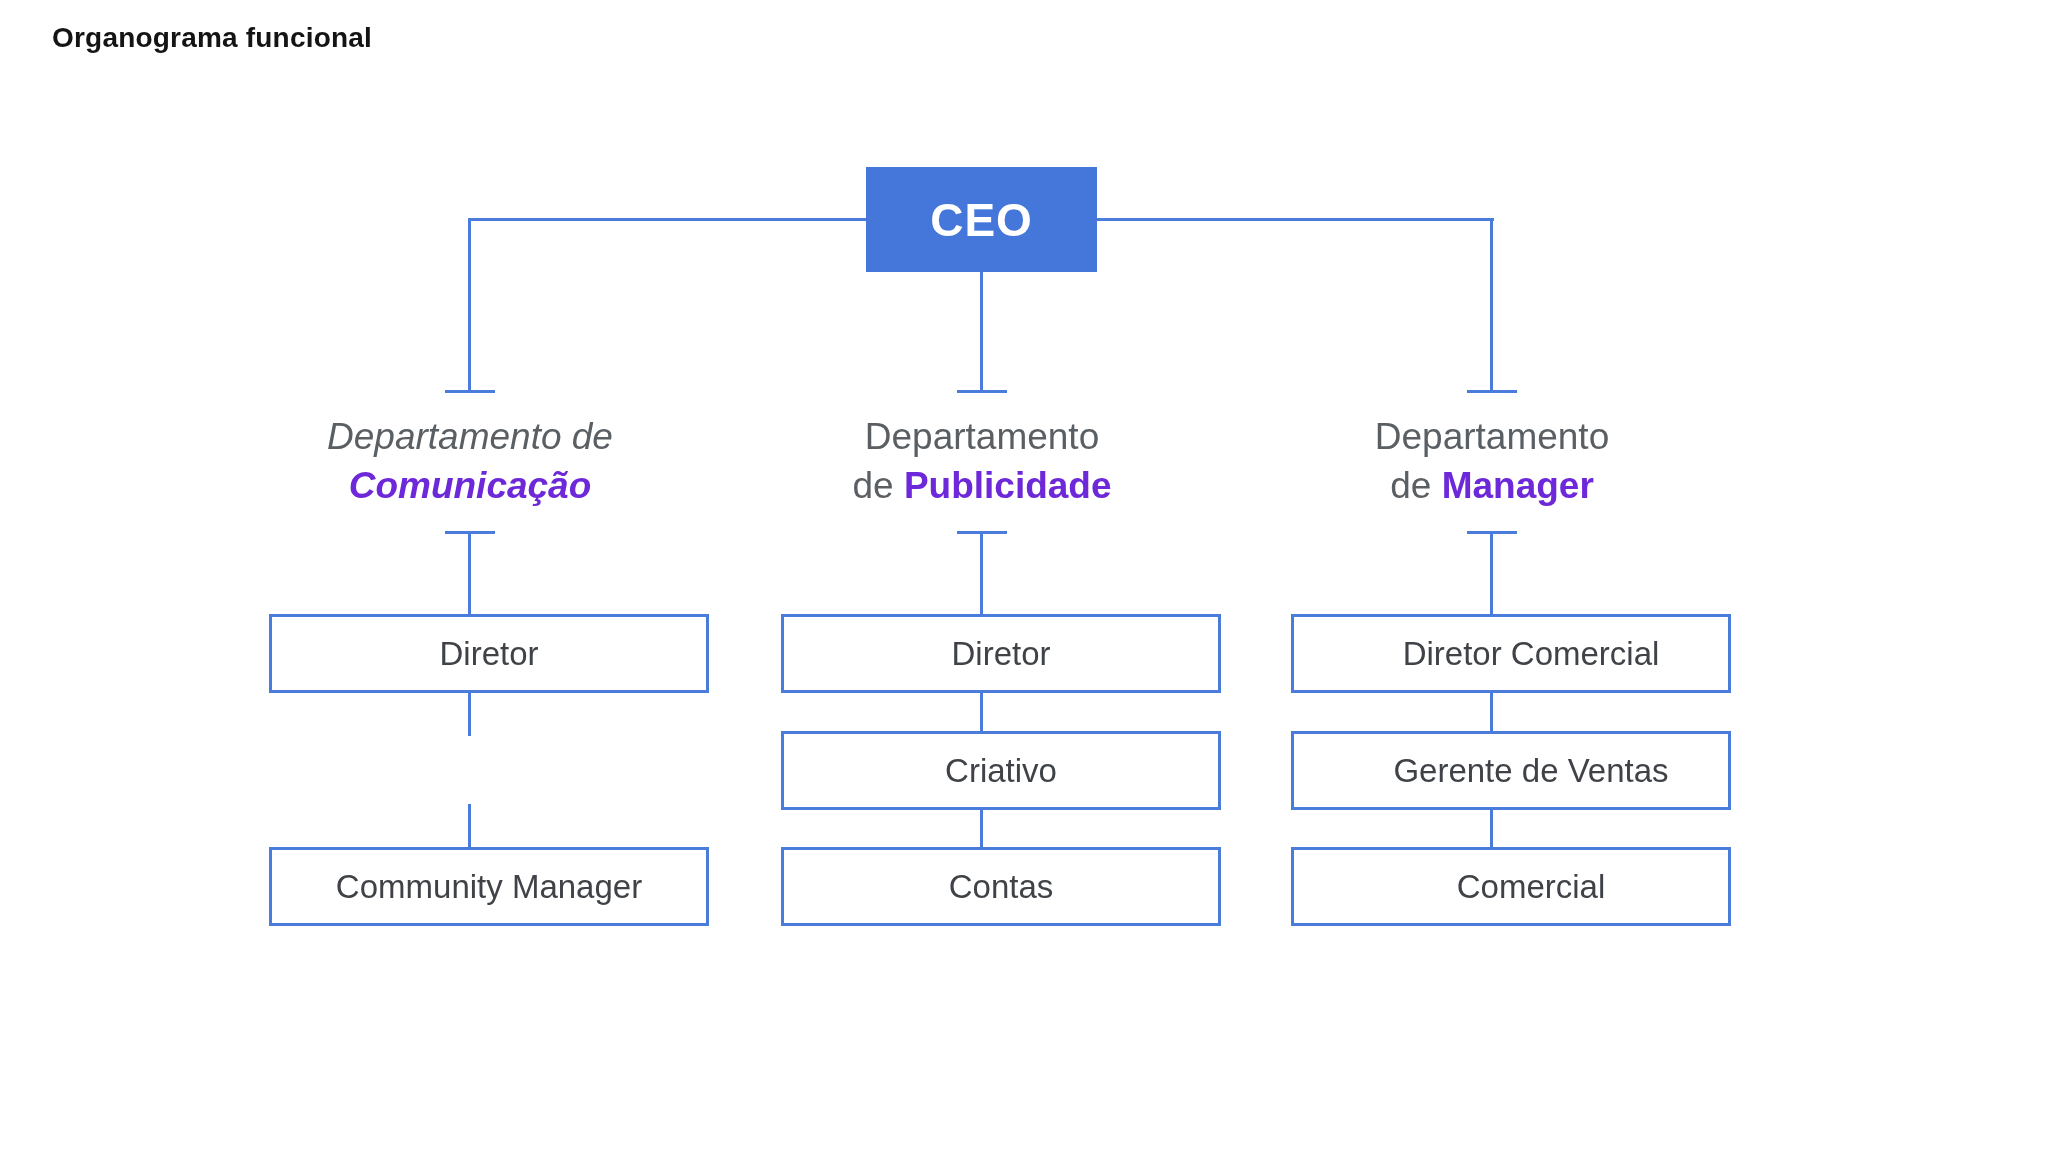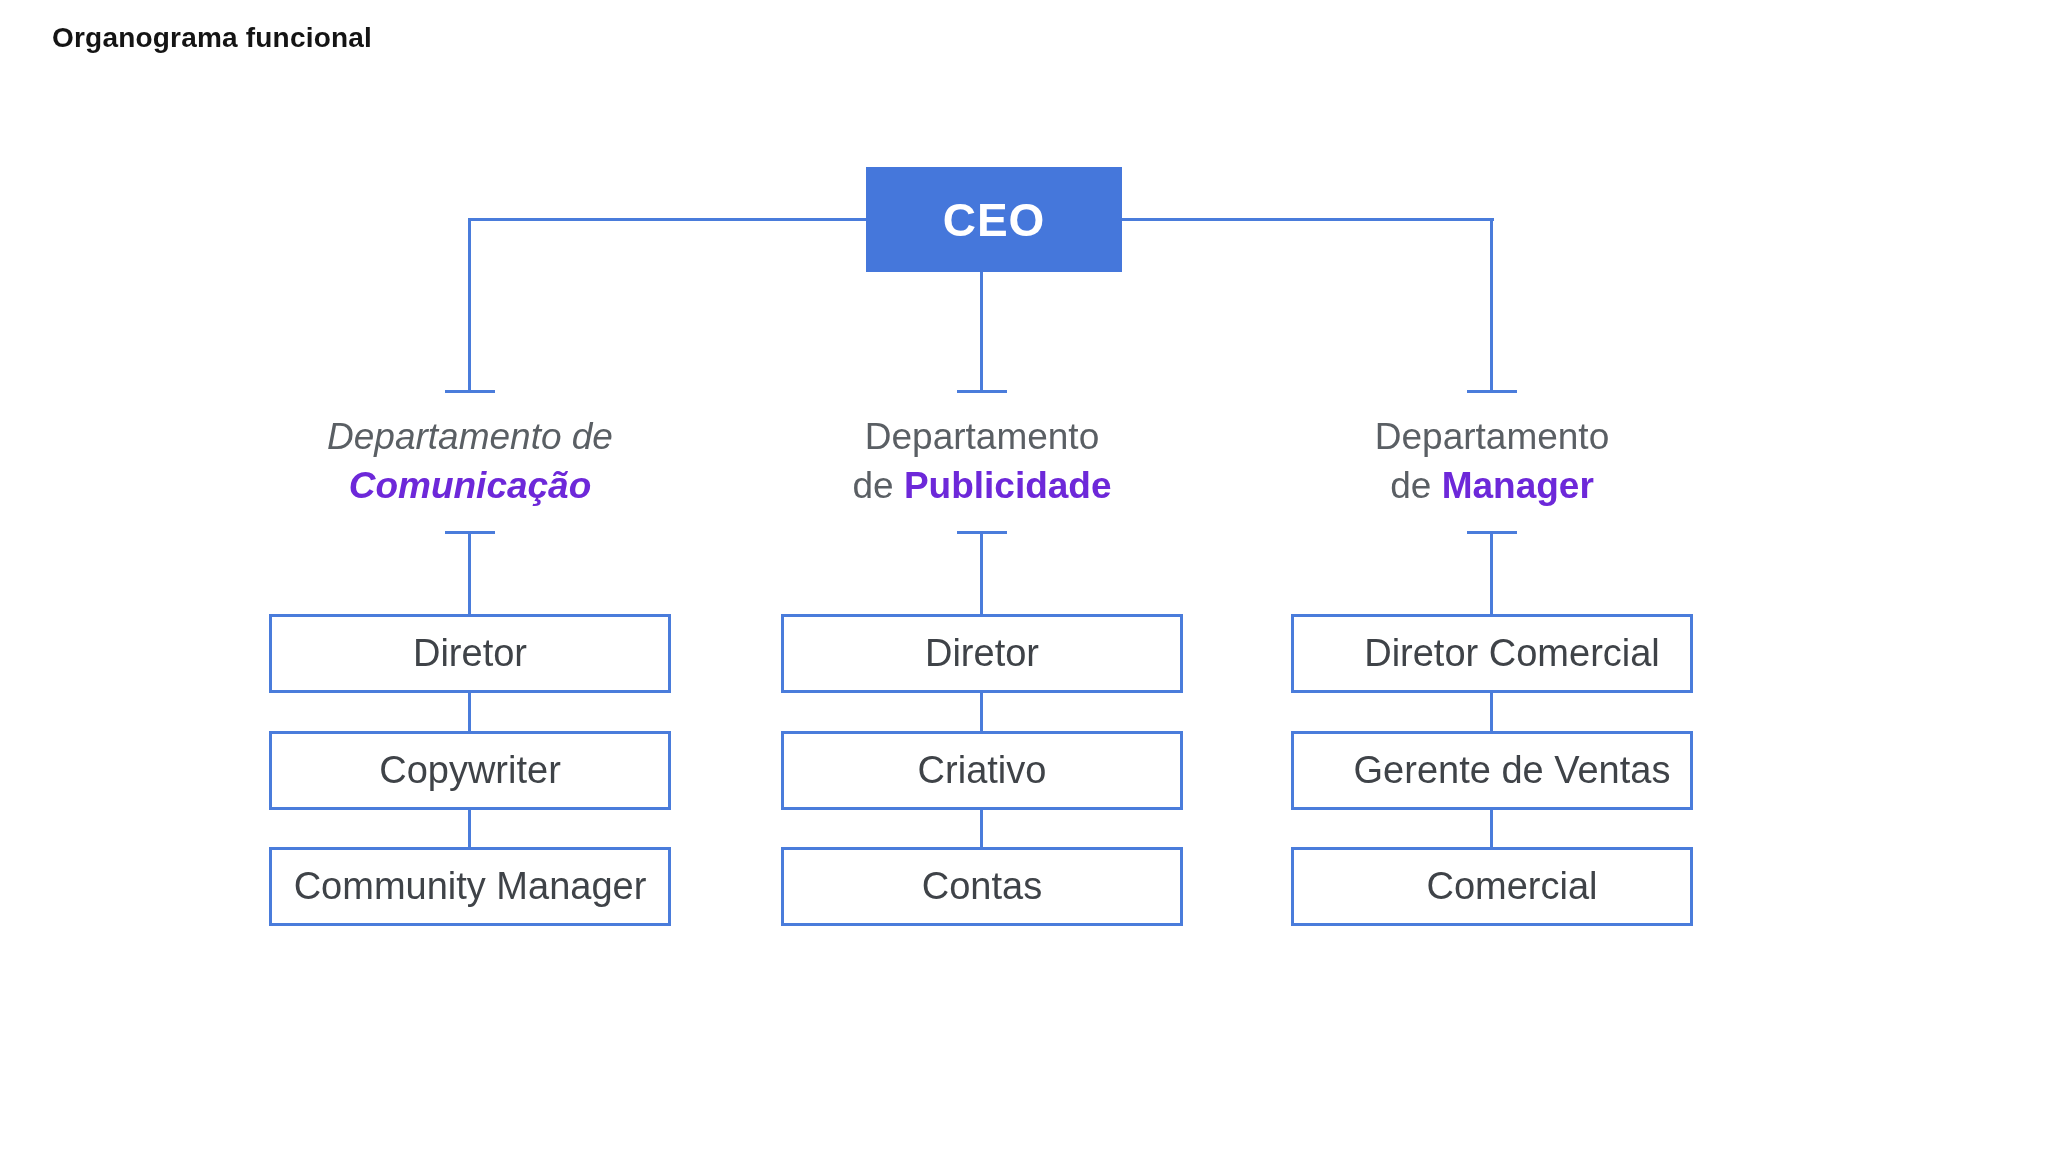--- a/index.html
+++ b/index.html
@@ -51,21 +51,21 @@
   .v-g2-1   { left: 468px;  top: 804px; }
   .v-g1-2   { left: 980px;  top: 688px; }
   .v-g2-2   { left: 980px;  top: 804px; }
   .v-g1-3   { left: 1490px; top: 688px; }
   .v-g2-3   { left: 1490px; top: 804px; }
 
   .ceo-box {
     position: absolute;
     left: 866px;
     top: 167px;
-    width: 256px;
+    width: 231px;
     height: 105px;
     background: #4577db;
     color: #ffffff;
     display: flex;
     align-items: center;
     justify-content: center;
     font-size: 46px;
     font-weight: 700;
     letter-spacing: 1px;
     z-index: 2;
@@ -83,28 +83,28 @@
   .dept-1 { left: 210px; font-style: italic; }
   .dept-2 { left: 722px; }
   .dept-3 { left: 1232px; }
   .dept-label .bold {
     color: #6d28d9;
     font-weight: 700;
     margin-top: 16px;
   }
   .role-box {
     position: absolute;
-    width: 402px;
+    width: 440px;
     height: 79px;
     border: 3px solid #4a7cdb;
     background: #ffffff;
     display: flex;
     align-items: center;
     justify-content: center;
-    font-size: 38px;
+    font-size: 33px;
     color: #3f4348;
     box-sizing: border-box;
     z-index: 2;
   }
   .col-1 { left: 269px; }
   .col-2 { left: 781px; }
   .col-3 { left: 1291px; padding-left: 40px; }
   .row-1 { top: 614px; }
   .row-2 { top: 731px; }
   .row-3 { top: 847px; }
@@ -145,21 +145,20 @@
   <div class="dept-label dept-2">
     <span>Departamento</span><br>
     <span>de </span><span class="bold">Publicidade</span>
   </div>
   <div class="dept-label dept-3">
     <span>Departamento</span><br>
     <span>de </span><span class="bold">Manager</span>
   </div>
 
   <div class="role-box col-1 row-1">Diretor</div>
-  <div class="role-box col-1 row-2">Copywriter</div>
   <div class="role-box col-1 row-3">Community Manager</div>
 
   <div class="role-box col-2 row-1">Diretor</div>
   <div class="role-box col-2 row-2">Criativo</div>
   <div class="role-box col-2 row-3">Contas</div>
 
   <div class="role-box col-3 row-1">Diretor Comercial</div>
   <div class="role-box col-3 row-2">Gerente de Ventas</div>
   <div class="role-box col-3 row-3">Comercial</div>
 

